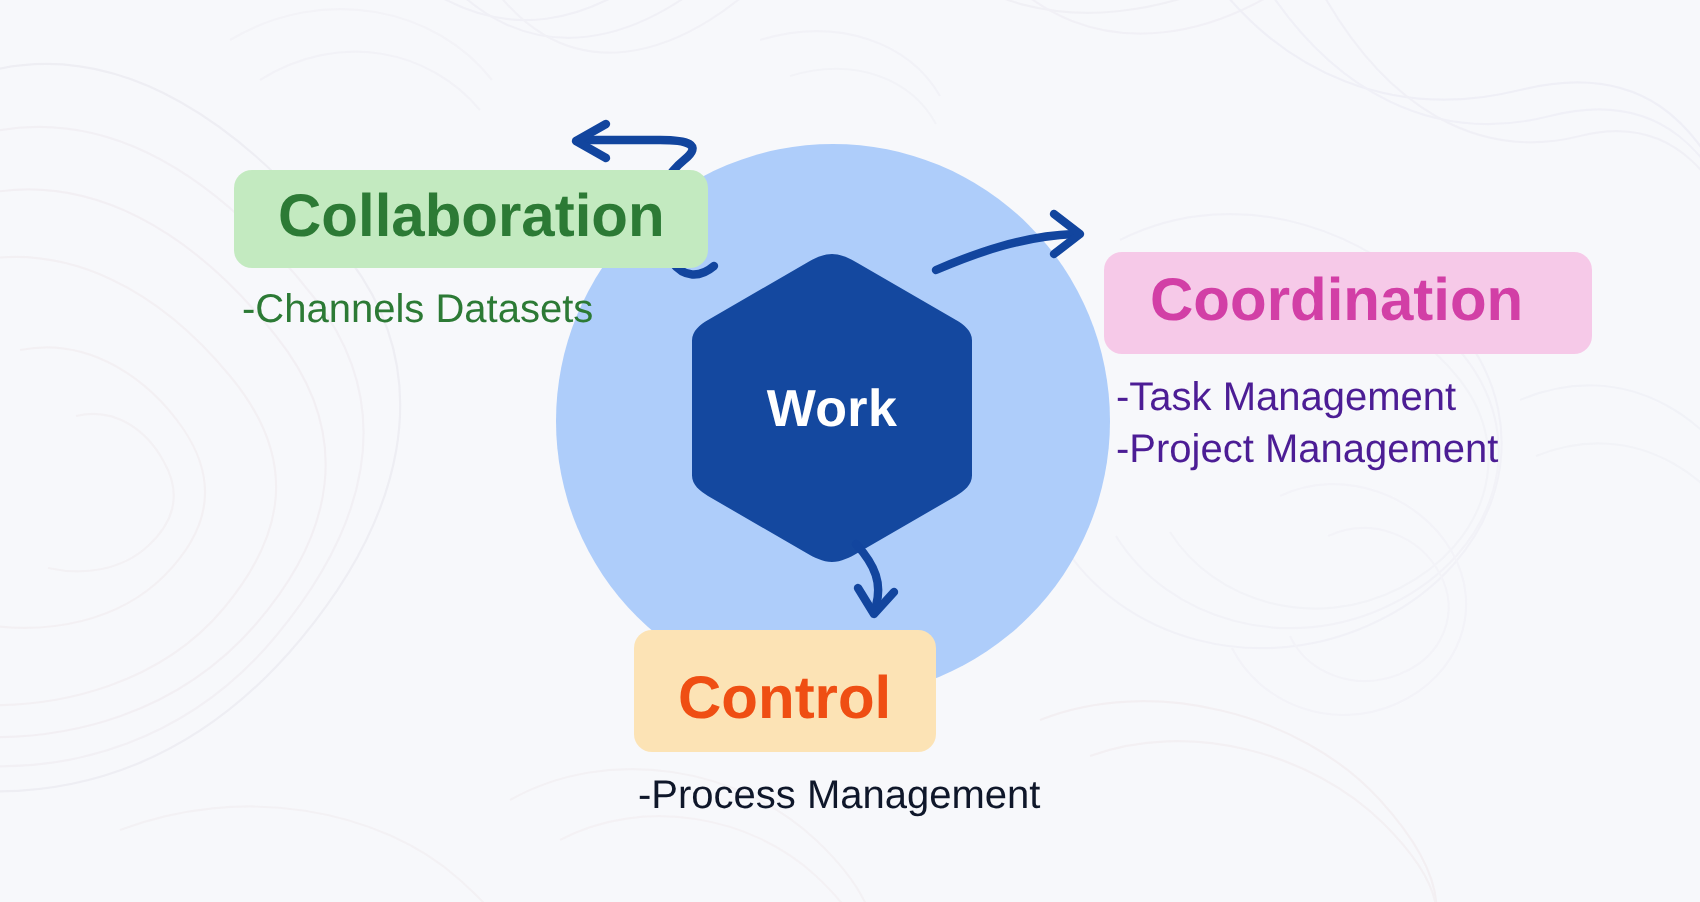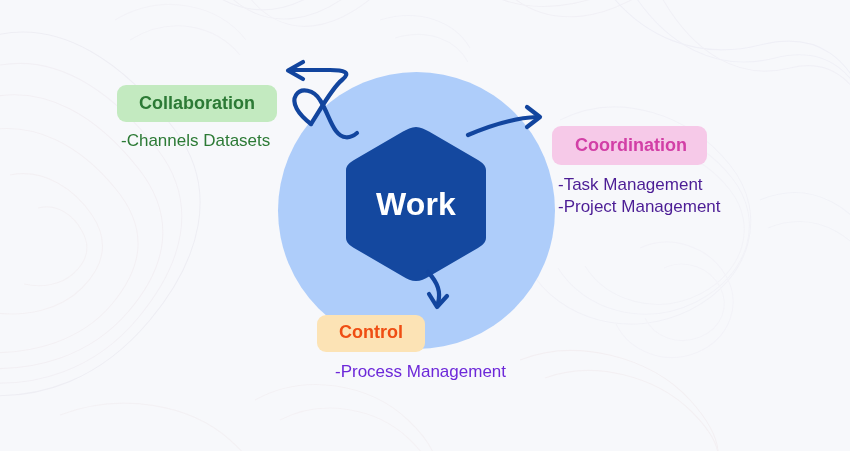--- a/index.html
+++ b/index.html
@@ -58,21 +58,21 @@
   .hex-label {
     position: absolute;
     left: 341px;
     top: 125px;
     width: 150px;
     height: 158px;
     display: flex;
     align-items: center;
     justify-content: center;
     color: #ffffff;
-    font-size: 32px;
+    font-size: 26px;
     font-weight: bold;
     letter-spacing: 0.2px;
     pointer-events: none;
   }
 
   
   #arrows {
     position: absolute;
     left: 0; top: 0;
     width: 850px; height: 451px;
@@ -80,60 +80,60 @@
   }
 
   
   .pillar {
     position: absolute;
   }
 
   .badge {
     display: inline-block;
     border-radius: 9px;
-    font-size: 18px;
+    font-size: 30px;
     font-weight: bold;
     line-height: 1;
     white-space: nowrap;
   }
 
   .bullets {
     margin-top: 7px;
-    font-size: 17px;
+    font-size: 20px;
     line-height: 1.32;
     white-space: nowrap;
   }
   .bullets div { white-space: nowrap; }
 
   
   #pillar-collaboration { left: 117px; top: 85px; }
   #pillar-collaboration .badge {
     background: #c3eac0;
     color: #2c7a35;
     padding: 9px 22px 10px 22px;
   }
   #pillar-collaboration .bullets { color: #2c7a35; margin-left: 4px; margin-top: 8px; }
 
   
   #pillar-coordination { left: 552px; top: 126px; }
   #pillar-coordination .badge {
     background: #f6c9e8;
     color: #d23fa6;
-    padding: 10px 20px 11px 23px;
+    padding: 10px 34px 11px 23px;
   }
   #pillar-coordination .bullets { color: #4c1d95; margin-left: 6px; margin-top: 9px; }
 
   
   #pillar-control { left: 317px; top: 315px; }
   #pillar-control .badge {
     background: #fce3b5;
     color: #ef4e13;
-    padding: 8px 22px 11px 22px;
-  }
-  #pillar-control .bullets { color: #6d28d9; margin-left: 18px; margin-top: 9px; }
+    padding: 20px 22px 11px 22px;
+  }
+  #pillar-control .bullets { color: #0f172a; margin-left: 2px; margin-top: 9px; }
 </style>
 </head>
 <body>
 
 <div id="canvas">
 
   <svg id="bg-texture" viewBox="0 0 850 451" xmlns="http://www.w3.org/2000/svg">
     <rect x="0" y="0" width="850" height="451" fill="#f7f8fb"></rect>
     <g fill="none" stroke-width="1.1" opacity="0.55">
       <path d="M-20,40 C60,10 130,70 175,130 C220,190 200,260 150,320 C100,380 40,400 -20,395" stroke="#e7e6ee"></path>

